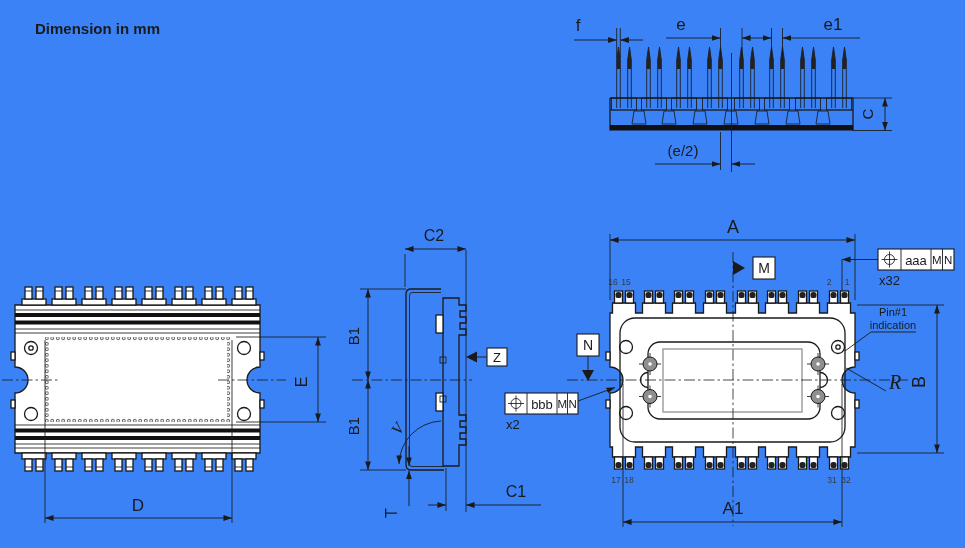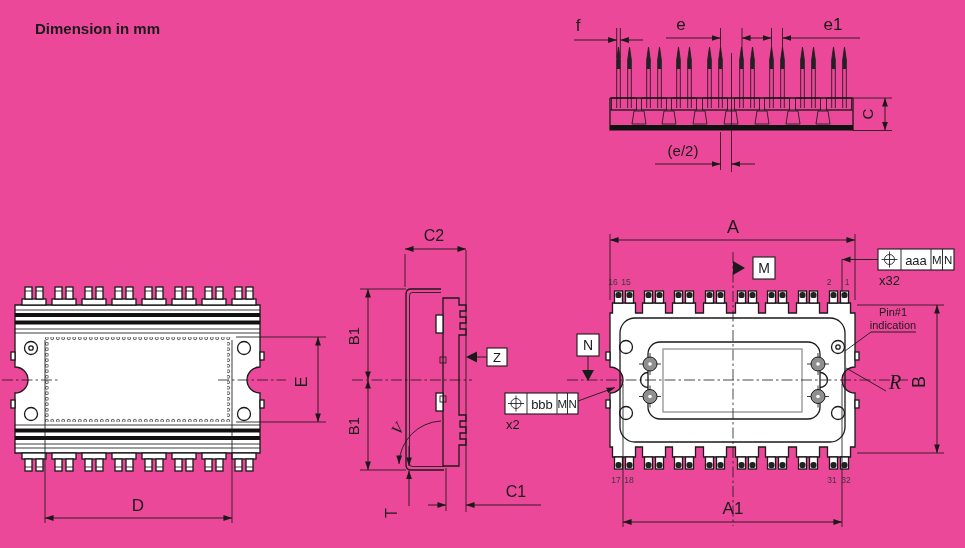--- a/index.html
+++ b/index.html
@@ -1,16 +1,16 @@
 <!DOCTYPE html>
 <html><head>
 <meta charset="utf-8">
 <style>
   html,body{margin:0;padding:0;background:#fff}
-  #stage{width:965px;height:548px;position:relative;background:#ec4899}
+  #stage{width:965px;height:548px;position:relative;background:#3b82f6}
   svg{display:block}
   text{font-family:"Liberation Sans",sans-serif;fill:#1a1a1a}
   .it{font-family:"Liberation Serif",serif;font-style:italic}
   .ln{stroke:#1a1a1a;stroke-width:1.3;fill:none}
   .lnf{stroke:#1a1a1a;stroke-width:1.3;fill:#fff}
   .thin{stroke:#1a1a1a;stroke-width:0.85;fill:none}
   .dim{stroke:#1a1a1a;stroke-width:0.9;fill:none}
   .cl{stroke:#1a1a1a;stroke-width:0.8;fill:none;stroke-dasharray:11 3 2.5 3}
   .tipfill{fill:#222;stroke:none}
   .blk{fill:#111;stroke:none}

